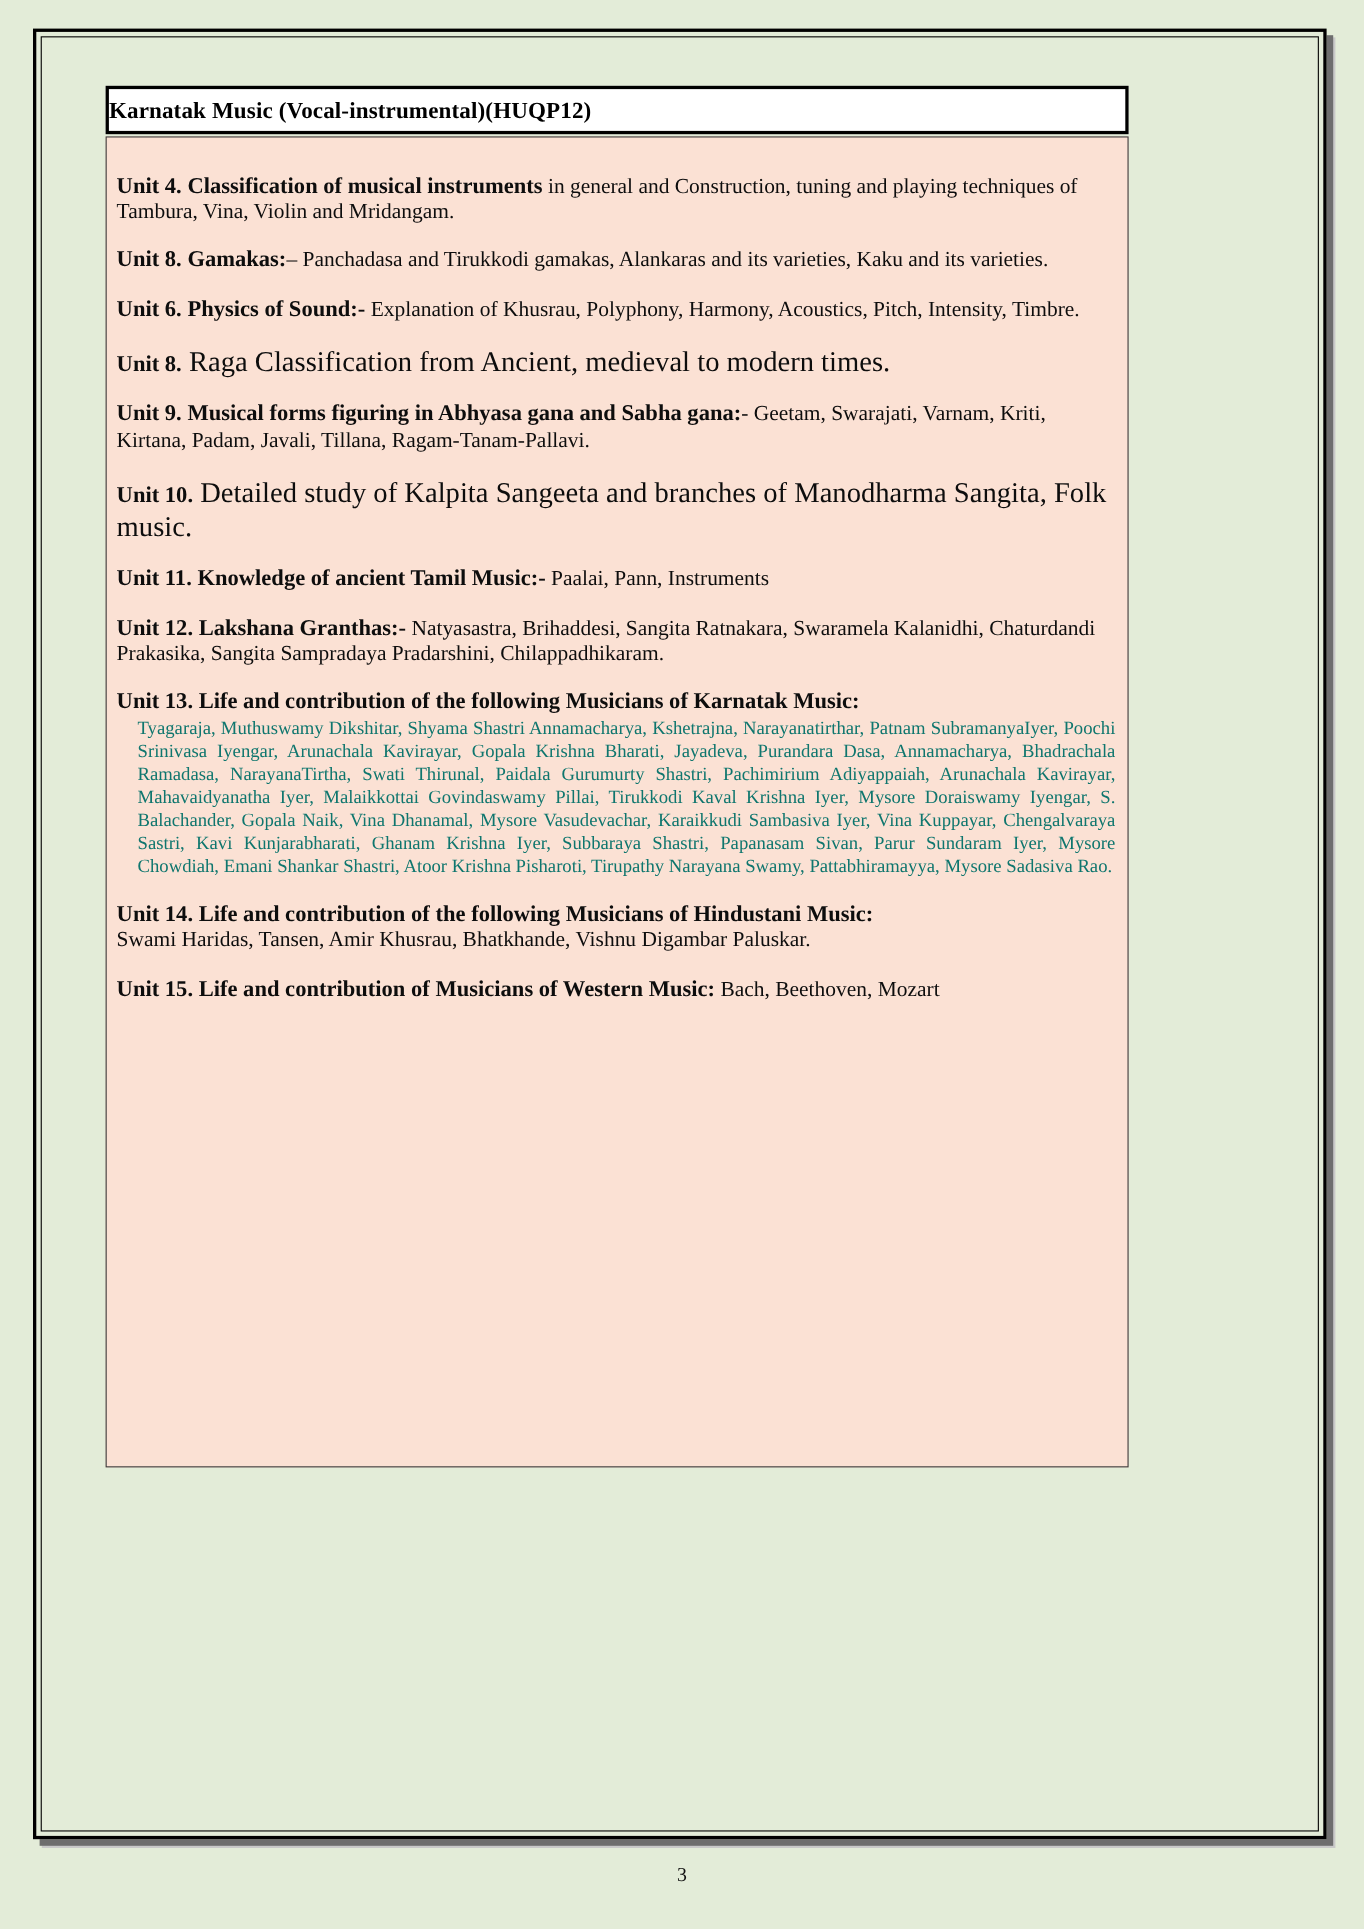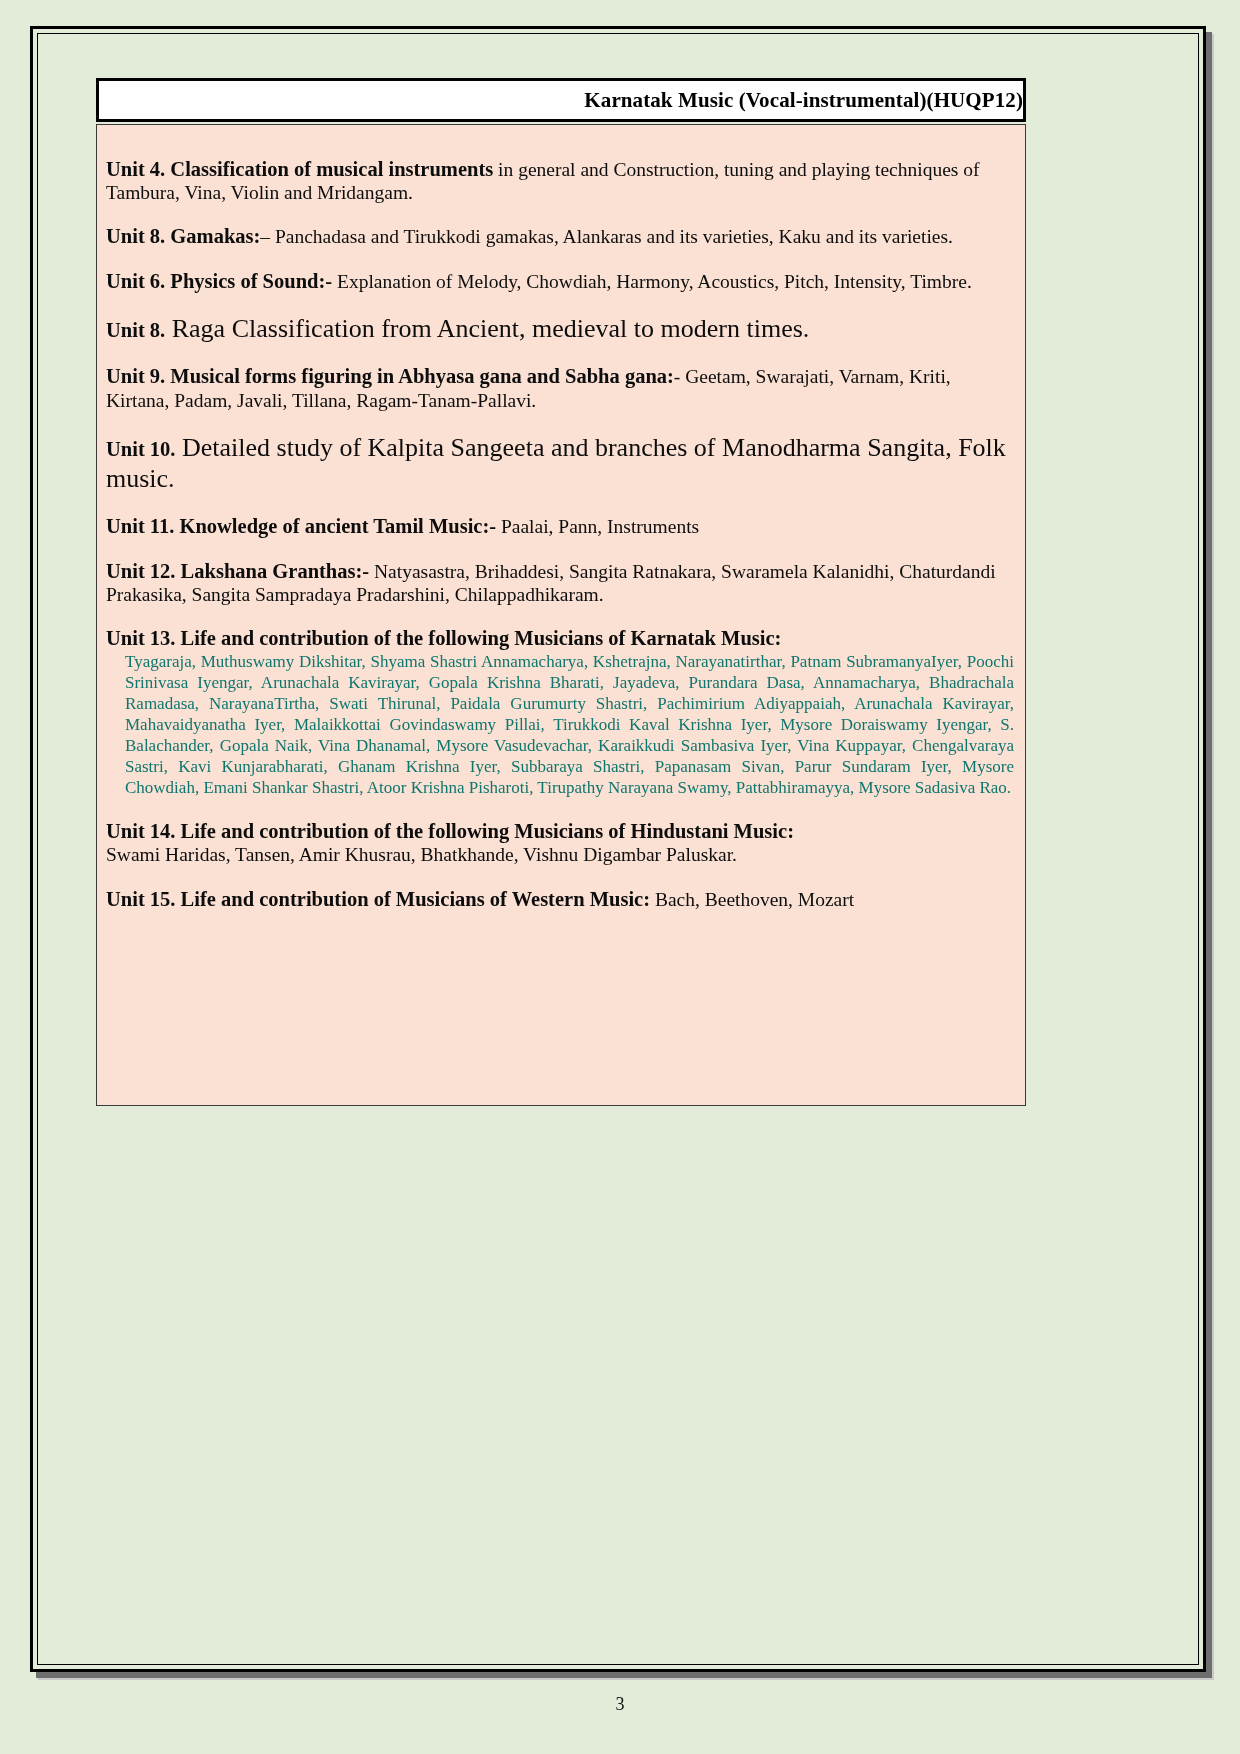--- a/index.html
+++ b/index.html
@@ -43,38 +43,38 @@
     position: absolute;
     left: 58px;
     top: 44px;
     width: 930px;
     height: 44px;
     background: #ffffff;
     border: 3px solid #000000;
     box-sizing: border-box;
     display: flex;
     align-items: center;
-    justify-content: flex-end;
+    justify-content: flex-start;
   }
   .title-text {
     font-size: 21px;
     font-weight: bold;
     color: #000000;
     letter-spacing: 0.1px;
     text-align: center;
     white-space: nowrap;
   }
 
   
   .content-box {
     position: absolute;
     left: 58px;
     top: 90px;
     width: 930px;
-    height: 982px;
+    height: 1210px;
     background: #fbe1d4;
     border: 1px solid #3a3a3a;
     box-sizing: border-box;
     padding: 12px 9px 0 9px;
   }
 
   .unit {
     font-size: 19.5px;
     line-height: 1.21;
     color: #0d0d0d;
@@ -134,21 +134,21 @@
 
       <p class="unit unit-4">
         <span class="lead">Unit 4. Classification of musical instruments</span><span class="body"> in general and Construction, tuning and playing techniques of Tambura, Vina, Violin and Mridangam.</span>
       </p>
 
       <p class="unit unit-5">
         <span class="lead">Unit 8. Gamakas:</span><span class="body">– Panchadasa and Tirukkodi gamakas, Alankaras and its varieties, Kaku and its varieties.</span>
       </p>
 
       <p class="unit unit-6">
-        <span class="lead">Unit 6. Physics of Sound:-</span><span class="body"> Explanation of Melody, Chowdiah, Harmony, Acoustics, Pitch, Intensity, Timbre.</span>
+        <span class="lead">Unit 6. Physics of Sound:-</span><span class="body"> Explanation of Khusrau, Polyphony, Harmony, Acoustics, Pitch, Intensity, Timbre.</span>
       </p>
 
 
       <p class="unit unit-8">
         <span class="lead">Unit 8.</span><span class="body"> Raga Classification from Ancient, medieval to modern times.</span>
       </p>
 
       <p class="unit unit-9">
         <span class="lead">Unit 9. Musical forms figuring in Abhyasa gana and Sabha gana:</span><span class="body">- Geetam, Swarajati, Varnam, Kriti, Kirtana, Padam, Javali, Tillana, Ragam-Tanam-Pallavi.</span>
       </p>

